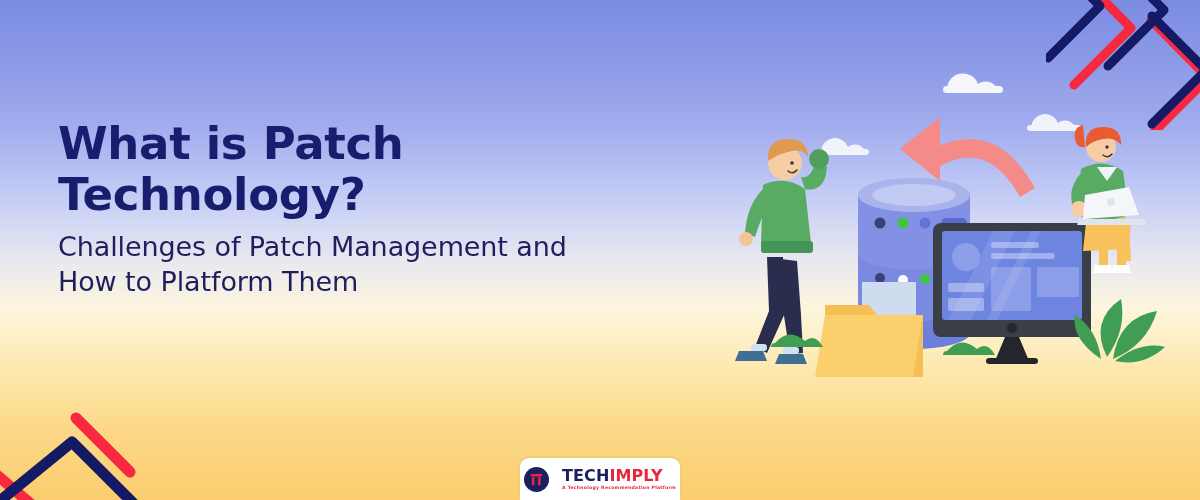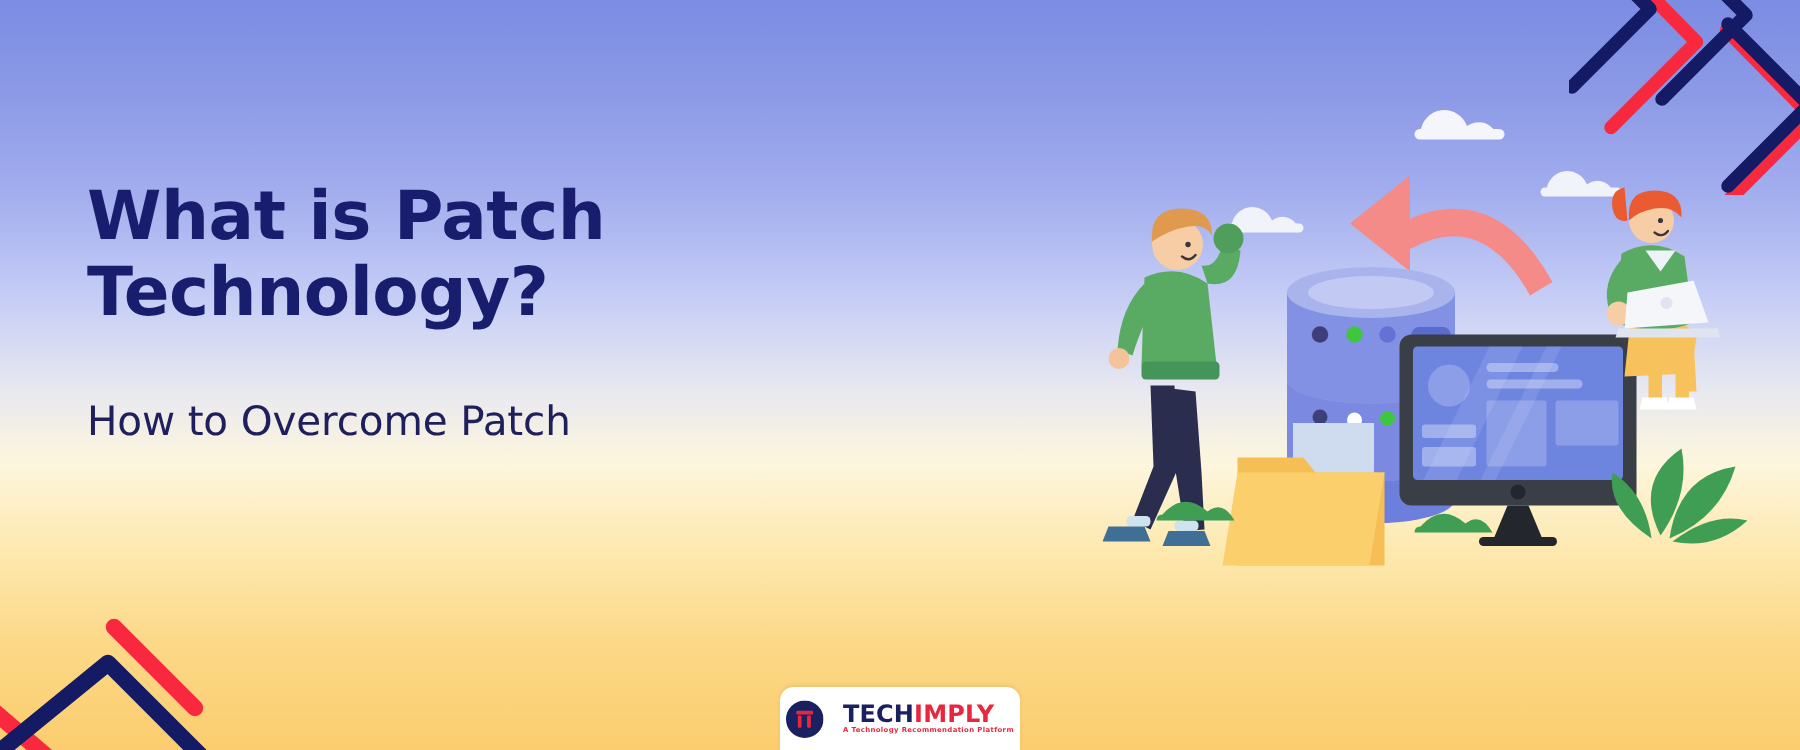--- a/index.html
+++ b/index.html
@@ -93,22 +93,22 @@
       </g>
     </svg>
   </div>
 
   <div class="copy">
     <h1 class="headline">
       <span>What is Patch</span><br>
       <span>Technology?</span>
     </h1>
     <p class="subhead">
-      <br>
-      <span>How to Overcome Patch</span>
+      <span>Challenges of Patch Management and</span><br>
+      <span>How to Platform Them</span>
     </p>
   </div>
 
   <div class="illus">
     <svg width="430" height="340" viewBox="0 0 430 340" aria-hidden="true">
 
       <g fill="#f1f3fb">
         <path d="M86 96 a14 14 0 0 1 27 -4 a11 11 0 0 1 17 4 h-44 z"></path>
         <rect x="82" y="94" width="52" height="6" rx="3"></rect>
       </g>

